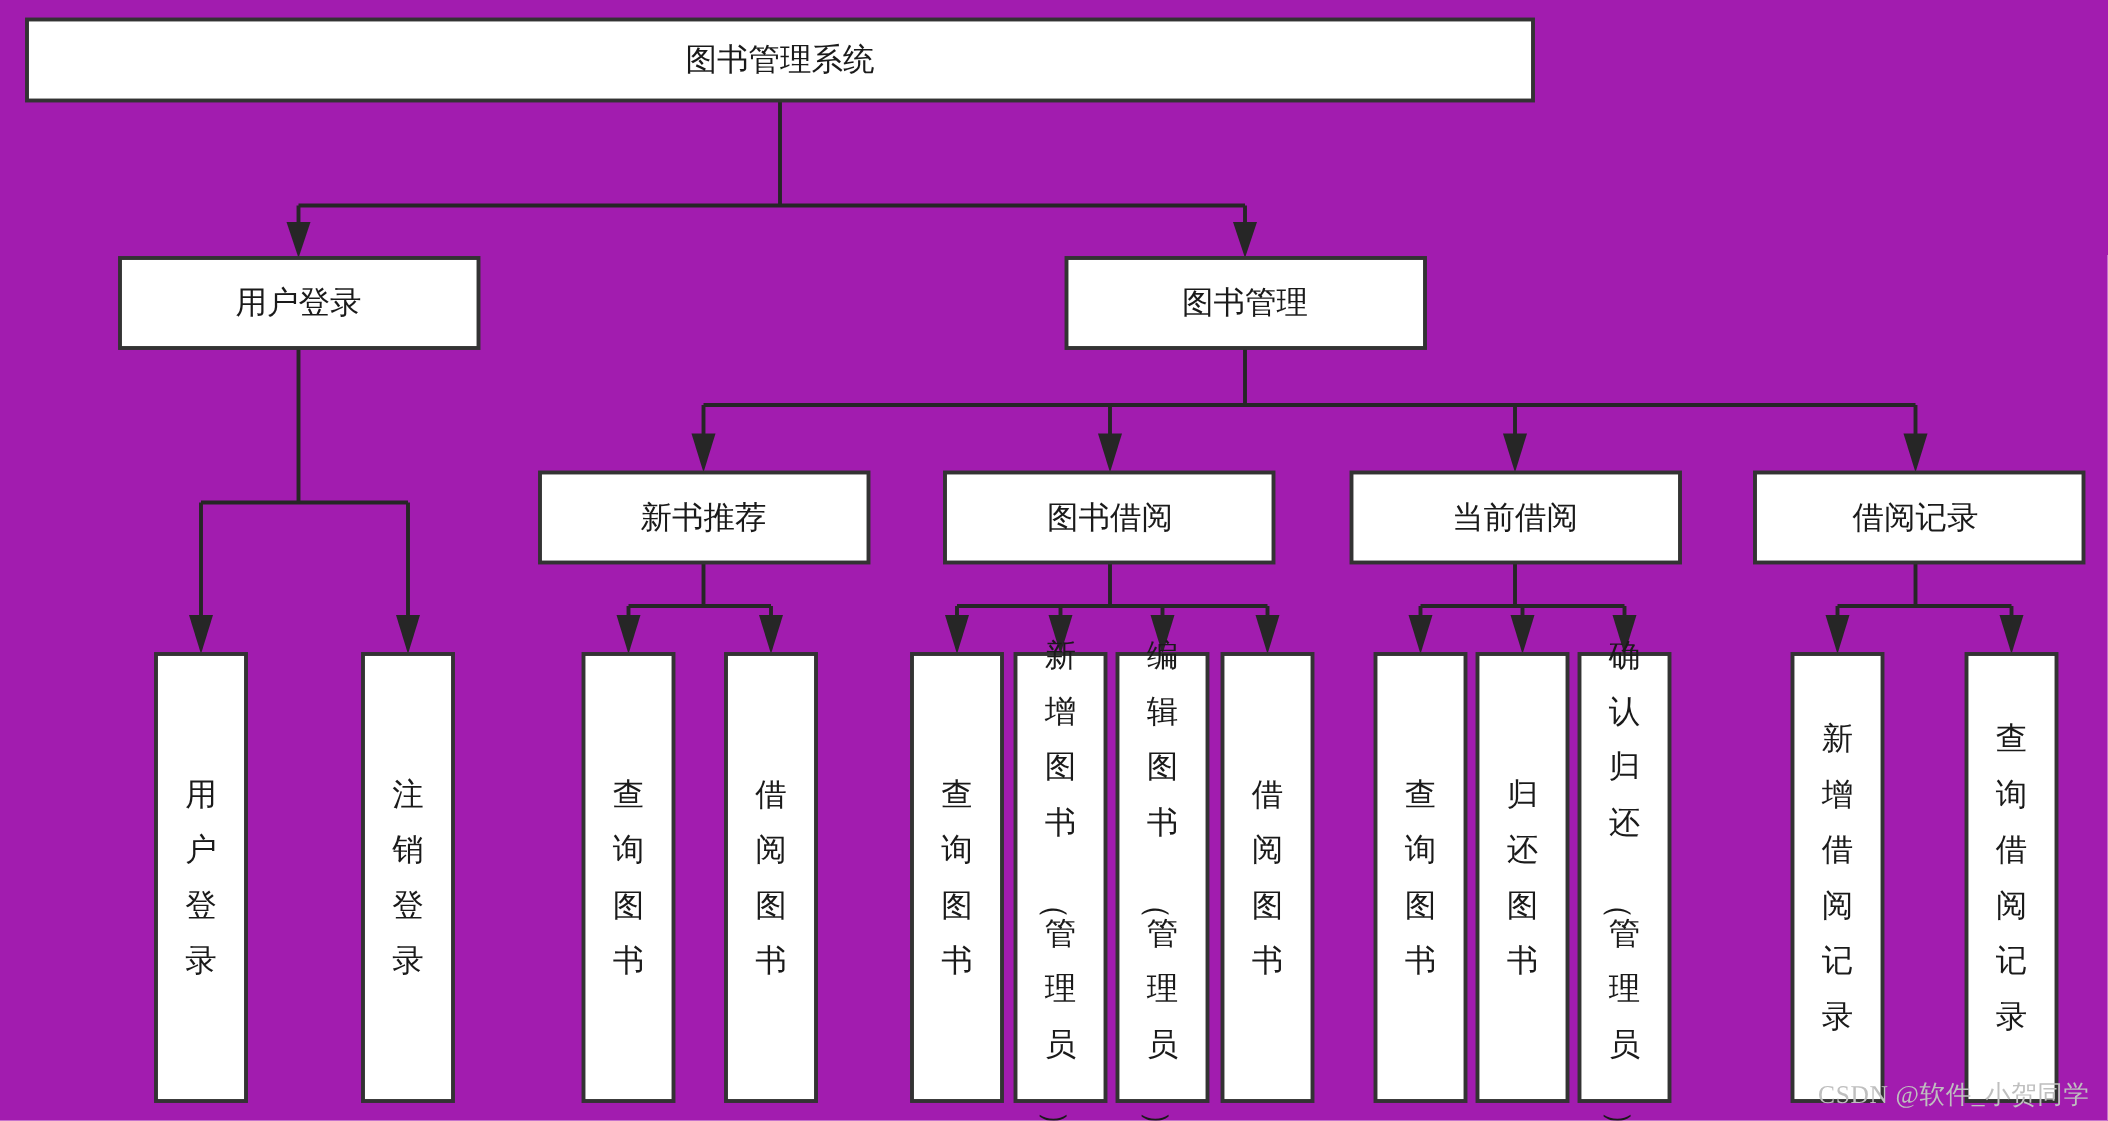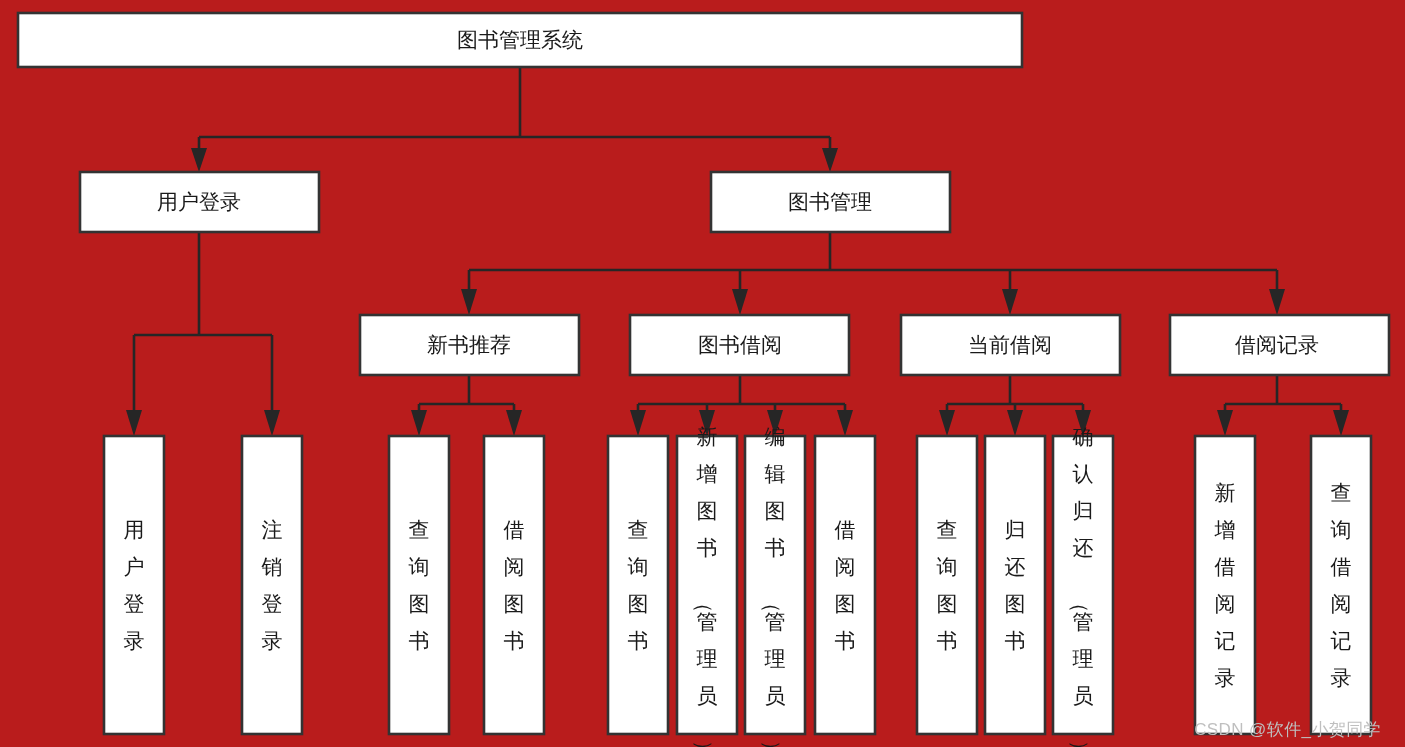--- a/index.html
+++ b/index.html
@@ -11,21 +11,21 @@
   body {
     width: 1405px;
     height: 747px;
     overflow: hidden;
     font-family: "DejaVu Sans", "Liberation Sans", sans-serif;
   }
   #diagram-root {
     position: relative;
     width: 1405px;
     height: 747px;
-    background: #b91c1c;
+    background: #a21caf;
   }
   svg.diagram-canvas {
     position: absolute;
     left: 0;
     top: 0;
     width: 1405px;
     height: 747px;
     display: block;
   }
   .node-box {
@@ -51,25 +51,25 @@
     dominant-baseline: middle;
   }
   .node-label-vertical {
     fill: #1a1a1a;
     font-family: "DejaVu Sans", "Liberation Sans", sans-serif;
     font-size: 21px;
     text-anchor: middle;
   }
   .watermark-text {
     position: absolute;
-    right: 24px;
+    right: 12px;
     bottom: 6px;
     color: #bfbfbf;
     font-size: 17px;
-    font-family: Liberation Sans, sans-serif;
+    font-family: Liberation Serif, serif;
     letter-spacing: 0.4px;
     white-space: nowrap;
     user-select: none;
     text-align: center;
   }
 </style>
 </head>
 <body>
 
 <div id="diagram-root">

